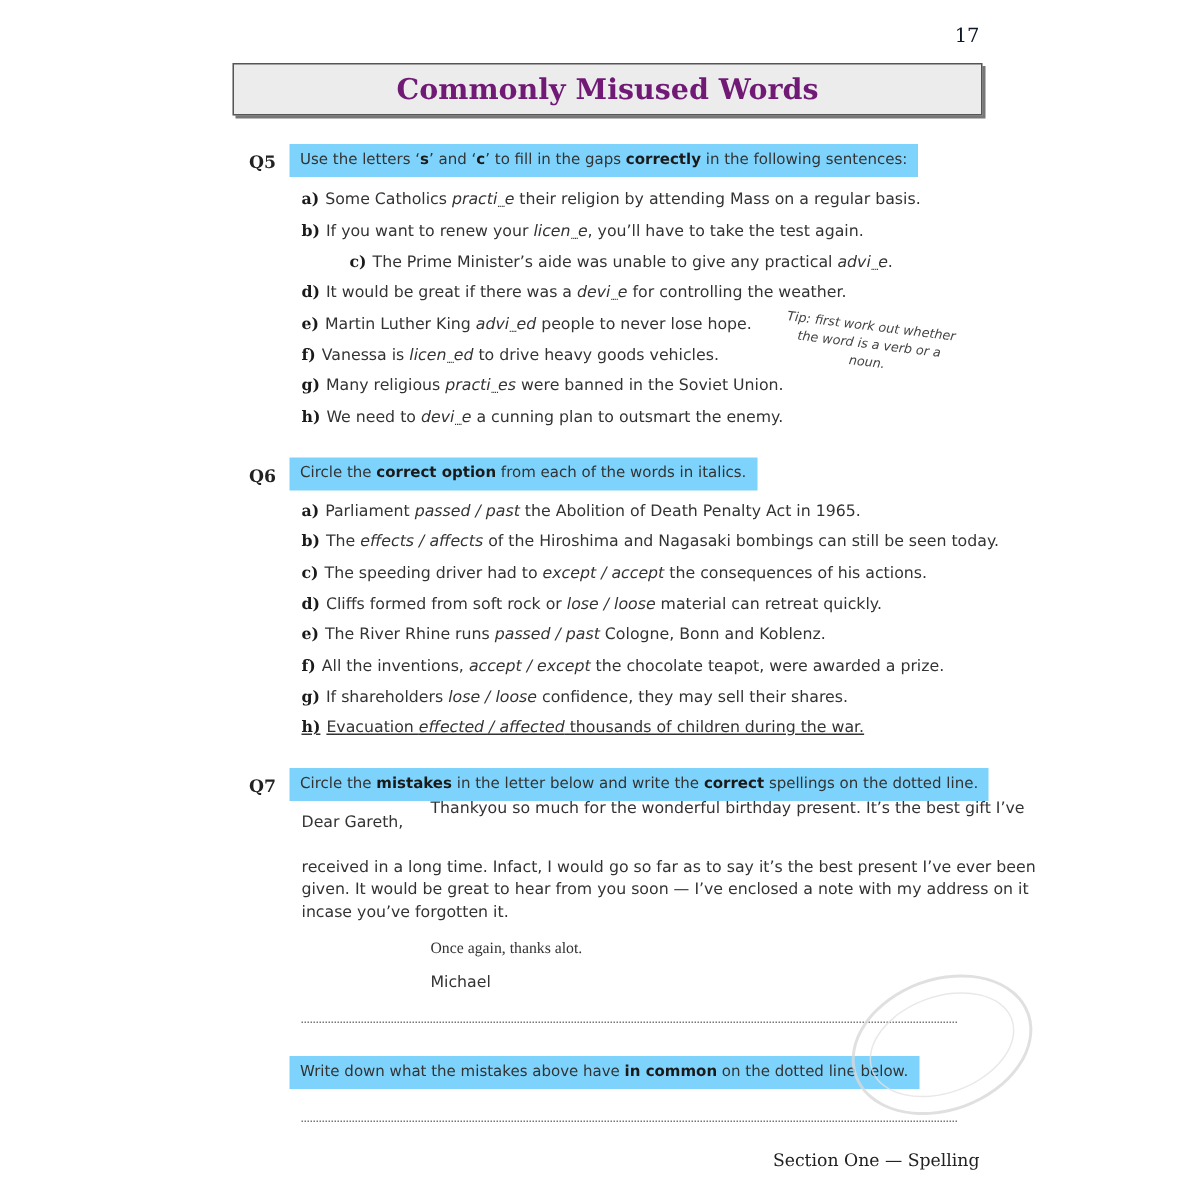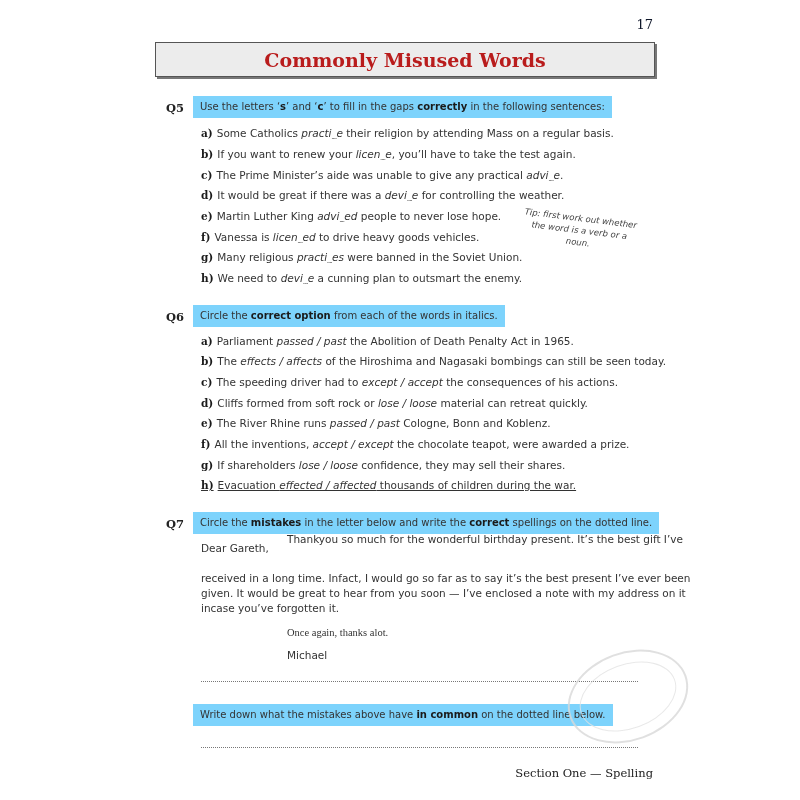--- a/index.html
+++ b/index.html
@@ -12,21 +12,21 @@
       font-family: "DejaVu Serif", serif; font-size: 13px; color: #0f172a;
     }
     .title-box {
       position: absolute; left: 155px; top: 42px; width: 498px; height: 33px;
       background: #ececec; border: 1px solid #555;
       box-shadow: 2px 2px 0 #777;
       display: flex; align-items: center; justify-content: center;
     }
     .title-box h1 {
       margin: 0; font-family: "DejaVu Serif", serif; font-weight: bold;
-      font-size: 19px; letter-spacing: 0px; color: #b91c1c;
+      font-size: 19px; letter-spacing: 0px; color: #701a75;
     }
     .q-label {
       position: absolute; left: 166px; font-family: "DejaVu Serif", serif;
       font-weight: bold; font-size: 11.5px; color: #222;
     }
     .q-prompt {
       position: absolute; left: 193px; height: 22px; background: #7dd3fc;
       font-size: 10px; line-height: 22px; padding: 0 7px; color: #333;
       white-space: nowrap;
     }
@@ -72,21 +72,21 @@
   <h1>Commonly Misused Words</h1>
 </div>
 
 <div class="q-label" style="top:101px;">Q5</div>
 <div class="q-prompt" style="top:96px;">
   <span>Use the letters ‘</span><b>s</b><span>’ and ‘</span><b>c</b><span>’ to fill in the gaps </span><b>correctly</b><span> in the following sentences:</span>
 </div>
 
 <div class="item" style="top:126px;text-align:right;"><span class="lbl">a)</span><span>Some Catholics </span><i>practi</i><i class="gap">....</i><i>e</i><span> their religion by attending Mass on a regular basis.</span></div>
 <div class="item" style="top:147px;"><span class="lbl">b)</span><span>If you want to renew your </span><i>licen</i><i class="gap">....</i><i>e</i><span>, you’ll have to take the test again.</span></div>
-<div class="item" style="top:168px;"><span class="lbl">c)</span><span>The Prime Minister’s aide was unable to give any practical </span><i>advi</i><i class="gap">....</i><i>e</i><span>.</span></div>
+<div class="item" style="top:168px;margin-left:32px;"><span class="lbl">c)</span><span>The Prime Minister’s aide was unable to give any practical </span><i>advi</i><i class="gap">....</i><i>e</i><span>.</span></div>
 <div class="item" style="top:188px;text-align:right;"><span class="lbl">d)</span><span>It would be great if there was a </span><i>devi</i><i class="gap">....</i><i>e</i><span> for controlling the weather.</span></div>
 <div class="item" style="top:209px;"><span class="lbl">e)</span><span>Martin Luther King </span><i>advi</i><i class="gap">....</i><i>ed</i><span> people to never lose hope.</span></div>
 <div class="item" style="top:230px;"><span class="lbl">f)</span><span>Vanessa is </span><i>licen</i><i class="gap">....</i><i>ed</i><span> to drive heavy goods vehicles.</span></div>
 <div class="item" style="top:250px;"><span class="lbl">g)</span><span>Many religious </span><i>practi</i><i class="gap">....</i><i>es</i><span> were banned in the Soviet Union.</span></div>
 <div class="item" style="top:271px;"><span class="lbl">h)</span><span>We need to </span><i>devi</i><i class="gap">....</i><i>e</i><span> a cunning plan to outsmart the enemy.</span></div>
 
 <div class="tip">Tip: first work out whether the word is a verb or a noun.</div>
 
 <div class="q-label" style="top:310px;">Q6</div>
 <div class="q-prompt" style="top:305px;">

